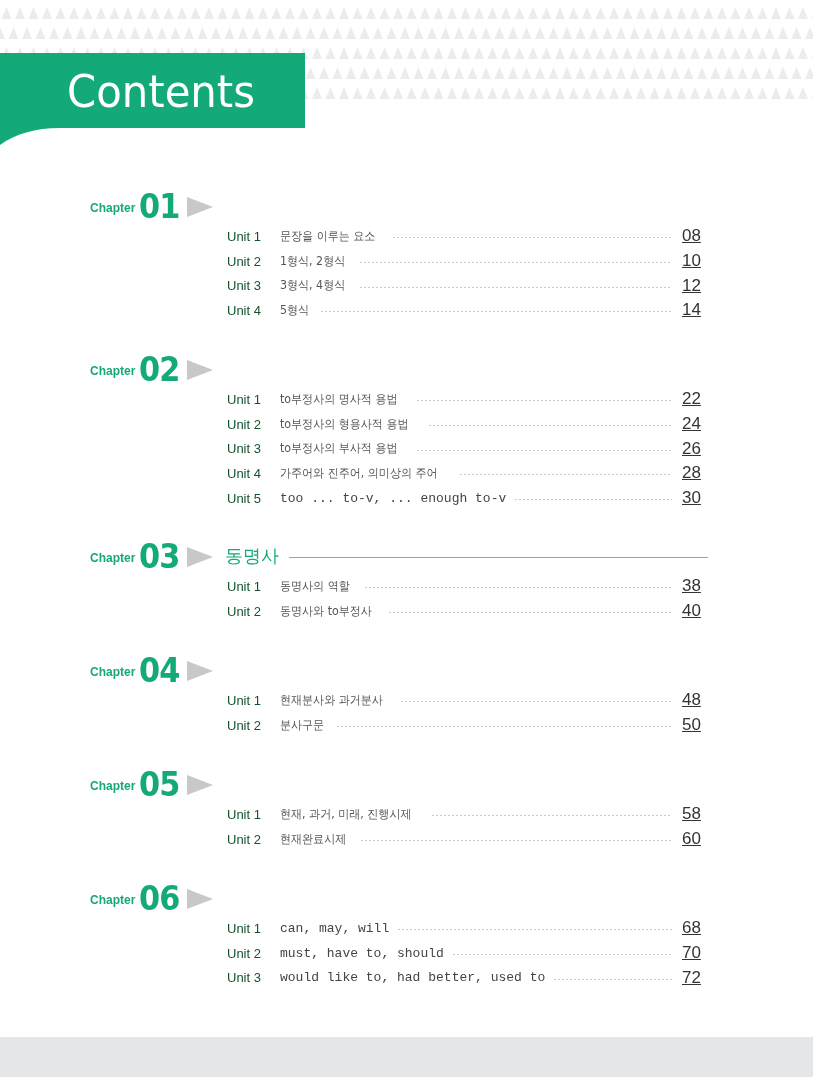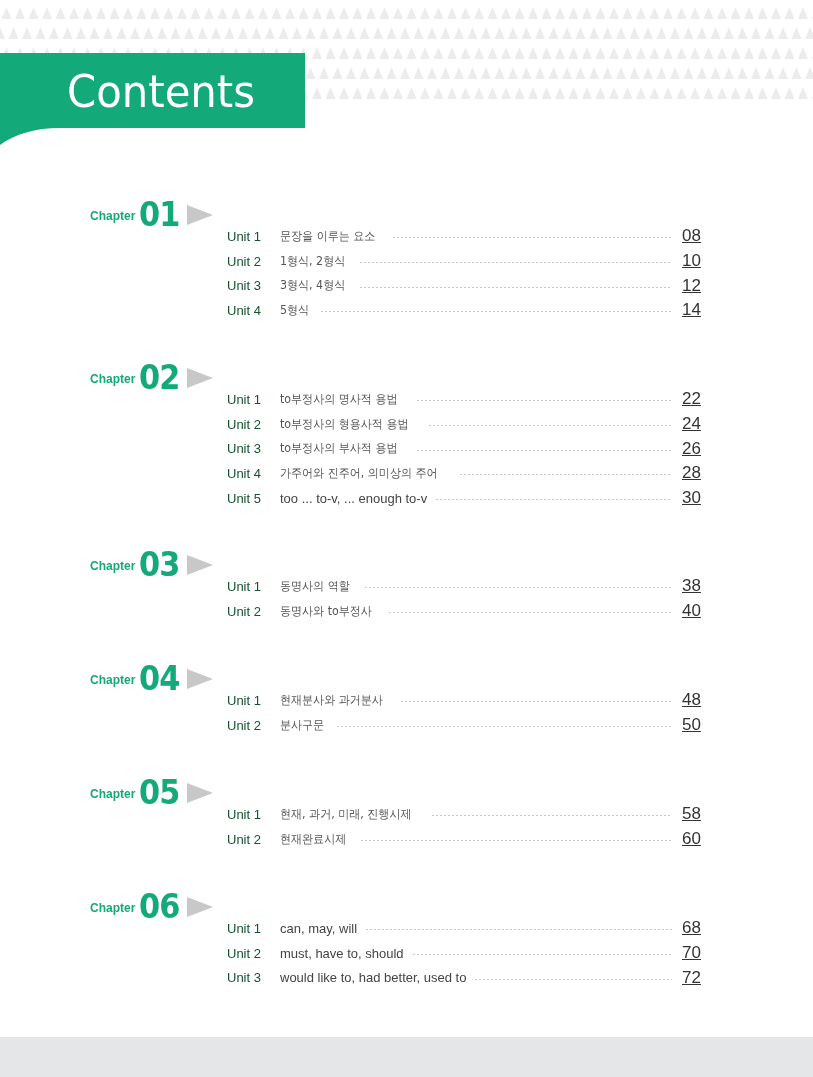--- a/index.html
+++ b/index.html
@@ -25,21 +25,21 @@
       font-family: "DejaVu Sans", sans-serif;
       font-size: 44px; color: #ffffff; letter-spacing: 0px;
       font-weight: normal; line-height: 56px;
       transform: scaleX(0.95); transform-origin: left center;
     }
 
     .chapter {
       position: absolute; left: 0; width: 813px;
     }
     .chapter-head {
-      position: absolute; left: 0; top: 12px; height: 34px; width: 813px;
+      position: absolute; left: 0; top: 4px; height: 34px; width: 813px;
     }
     .chapter-label {
       position: absolute; left: 90px; top: 11px;
       font-size: 12px; font-weight: bold; color: #13a978;
       font-family: "Liberation Sans", sans-serif;
     }
     .chapter-num {
       position: absolute; left: 139px; top: -3px;
       font-size: 33px; font-weight: bold; color: #13a978;
       font-family: "DejaVu Sans", sans-serif; letter-spacing: -1px;
@@ -70,21 +70,21 @@
     }
     .unit-label {
       width: 53px; font-size: 13px; color: #14532d; white-space: nowrap;
       font-family: "Liberation Sans", sans-serif;
     }
     .unit-title {
       font-size: 12px; color: #555; white-space: nowrap;
       font-family: "DejaVu Sans", sans-serif;
       transform: scaleX(0.92); transform-origin: left center;
     }
-    .unit-title.en { font-size: 13px; color: #444; font-family: Liberation Sans, sans-serif; transform: none; }
+    .unit-title.en { font-size: 13px; color: #444; font-family: Liberation Mono, monospace; transform: none; }
     .leader {
       flex: 1; margin: 0 10px 0 8px; height: 1px; margin-top: 3px;
       background-image: radial-gradient(circle, #c9c9c9 0.8px, transparent 1px);
       background-size: 4px 2px; background-repeat: repeat-x;
       min-width: 20px;
     }
     .unit-page {
       width: 17px; text-align: right; font-size: 17px; color: #333;
       font-family: "Liberation Sans", sans-serif;
       text-decoration: underline;
@@ -195,20 +195,24 @@
       <span class="unit-page">30</span>
     </div>
   </div>
 </section>
 
 <section class="chapter" style="top:536px;">
   <div class="chapter-head">
     <span class="chapter-label">Chapter</span>
     <span class="chapter-num">03</span>
     <span class="chapter-arrow"></span>
+    <div class="chapter-title-wrap">
+      <span class="chapter-title">동명사</span>
+      <span class="chapter-rule"></span>
+    </div>
   </div>
   <div class="units">
     <div class="unit-row">
       <span class="unit-label">Unit 1</span>
       <span class="unit-title">동명사의 역할</span>
       <span class="leader"></span>
       <span class="unit-page">38</span>
     </div>
     <div class="unit-row">
       <span class="unit-label">Unit 2</span>

